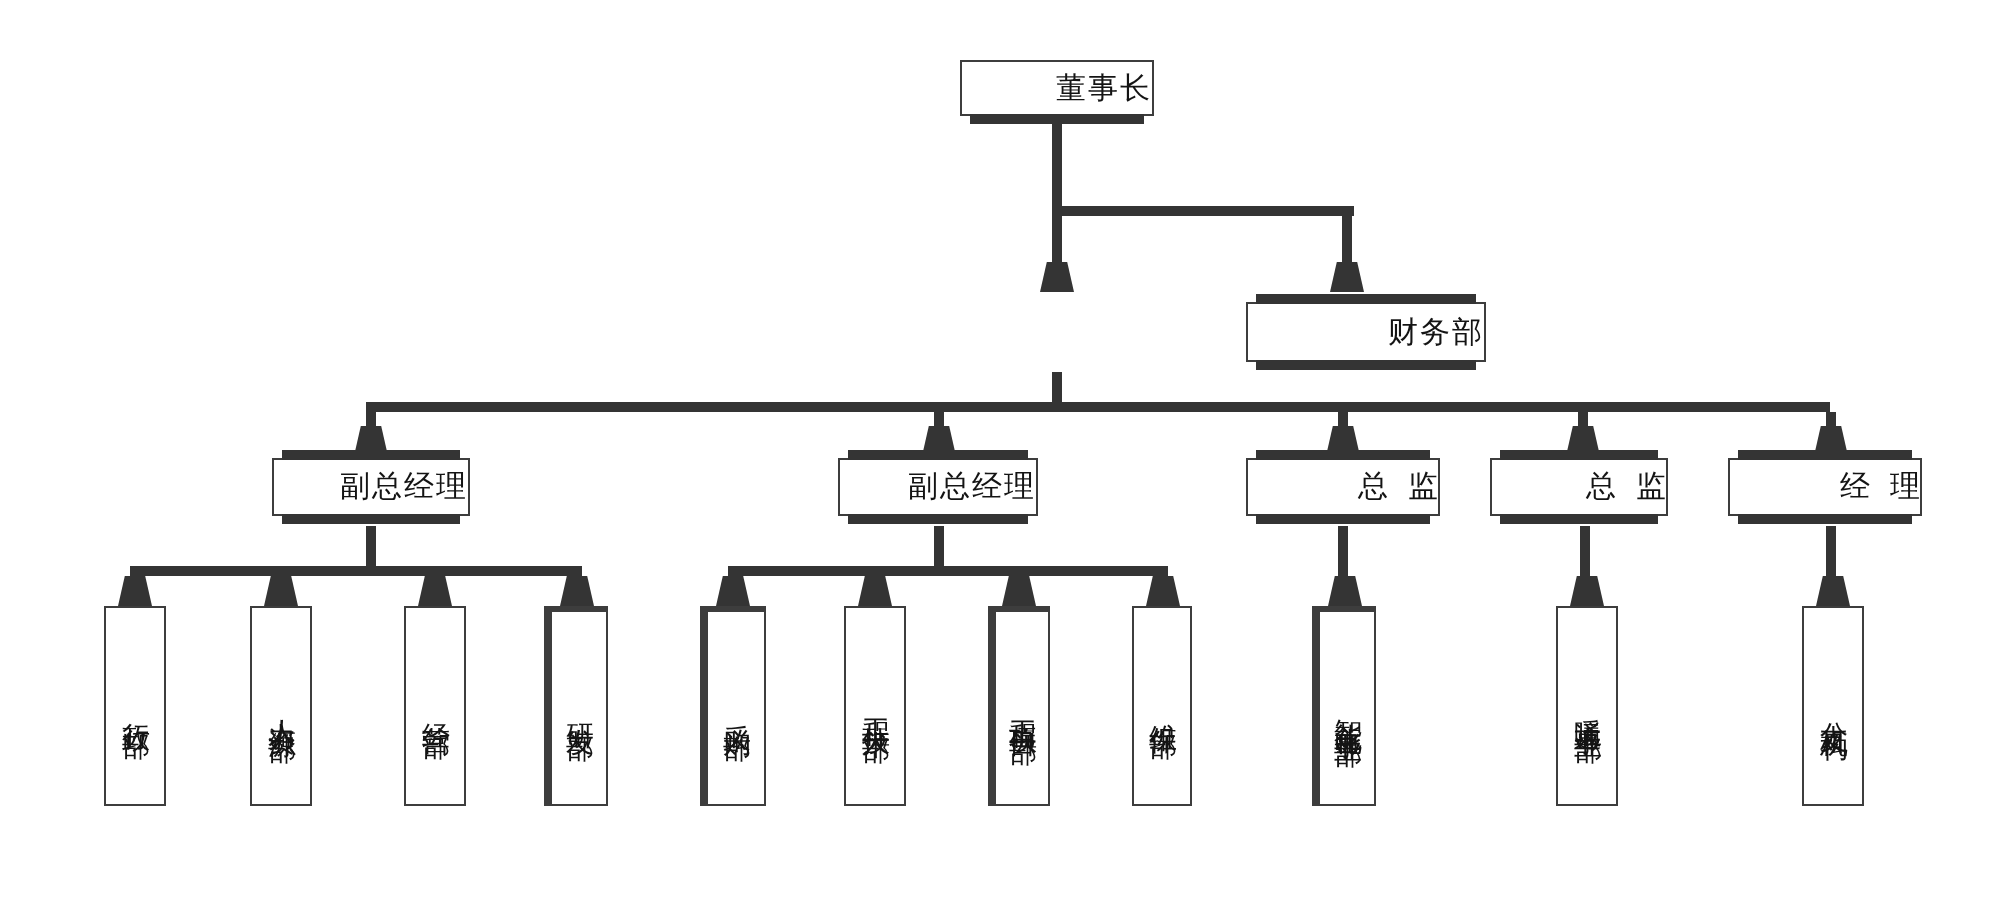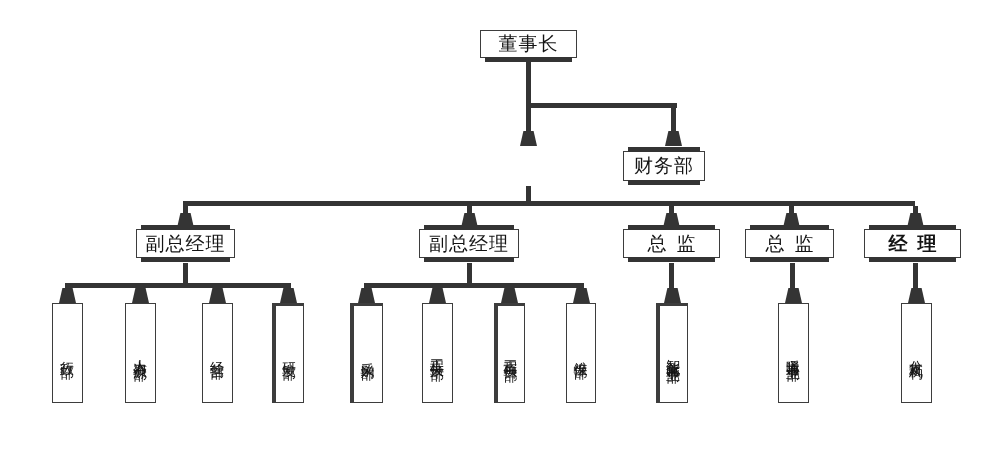--- a/index.html
+++ b/index.html
@@ -12,22 +12,22 @@
     overflow: hidden;
   }
   
   .hnode {
     position: absolute;
     box-sizing: border-box;
     background: #ffffff;
     border: 1px solid #3d3d3d;
     display: flex;
     align-items: center;
-    justify-content: center;
-    font-size: 19px;
+    justify-content: flex-end;
+    font-size: 15px;
     color: #141414;
     letter-spacing: 1px;
     white-space: nowrap;
   }
   
   .hnode.bar-top::before {
     content: "";
     position: absolute;
     top: -5px; left: 4px; right: 4px; height: 5px;
     background: #343434;
@@ -112,37 +112,37 @@
   <div class="plug" style="left:664px; top:288px; width:17px; height:15px;"></div>
   <div class="cline" style="left:790px; top:263px; width:5px; height:25px;"></div>
   <div class="plug" style="left:785px; top:288px; width:17px; height:15px;"></div>
   <div class="cline" style="left:913px; top:263px; width:5px; height:25px;"></div>
   <div class="plug" style="left:908px; top:288px; width:17px; height:15px;"></div>
 
   <div class="hnode bar-bottom" style="left:480px; top:30px; width:97px; height:28px;">
     <span>董事长</span>
   </div>
 
-  <div class="hnode bar-top bar-bottom" style="left:623px; top:151px; width:82px; height:30px;">
+  <div class="hnode bar-top bar-bottom" style="left:623px; top:151px; width:120px; height:30px;">
     <span>财务部</span>
   </div>
 
   <div class="hnode bar-top bar-bottom" style="left:136px; top:229px; width:99px; height:29px;">
     <span>副总经理</span>
   </div>
   <div class="hnode bar-top bar-bottom" style="left:419px; top:229px; width:100px; height:29px;">
     <span>副总经理</span>
   </div>
   <div class="hnode bar-top bar-bottom" style="left:623px; top:229px; width:97px; height:29px;">
     <span class="spaced">总监</span>
   </div>
   <div class="hnode bar-top bar-bottom" style="left:745px; top:229px; width:89px; height:29px;">
     <span class="spaced">总监</span>
   </div>
-  <div class="hnode bar-top bar-bottom" style="left:864px; top:229px; width:97px; height:29px;font-weight:bold;">
+  <div class="hnode bar-top bar-bottom" style="left:864px; top:229px; width:97px; height:29px;">
     <span class="spaced">经理</span>
   </div>
 
   <div class="vnode" style="left:52px; top:303px; width:31px; height:100px;">
     <span>行政部</span>
   </div>
   <div class="vnode" style="left:125px; top:303px; width:31px; height:100px;">
     <span>人力资源部</span>
   </div>
   <div class="vnode" style="left:202px; top:303px; width:31px; height:100px;">

